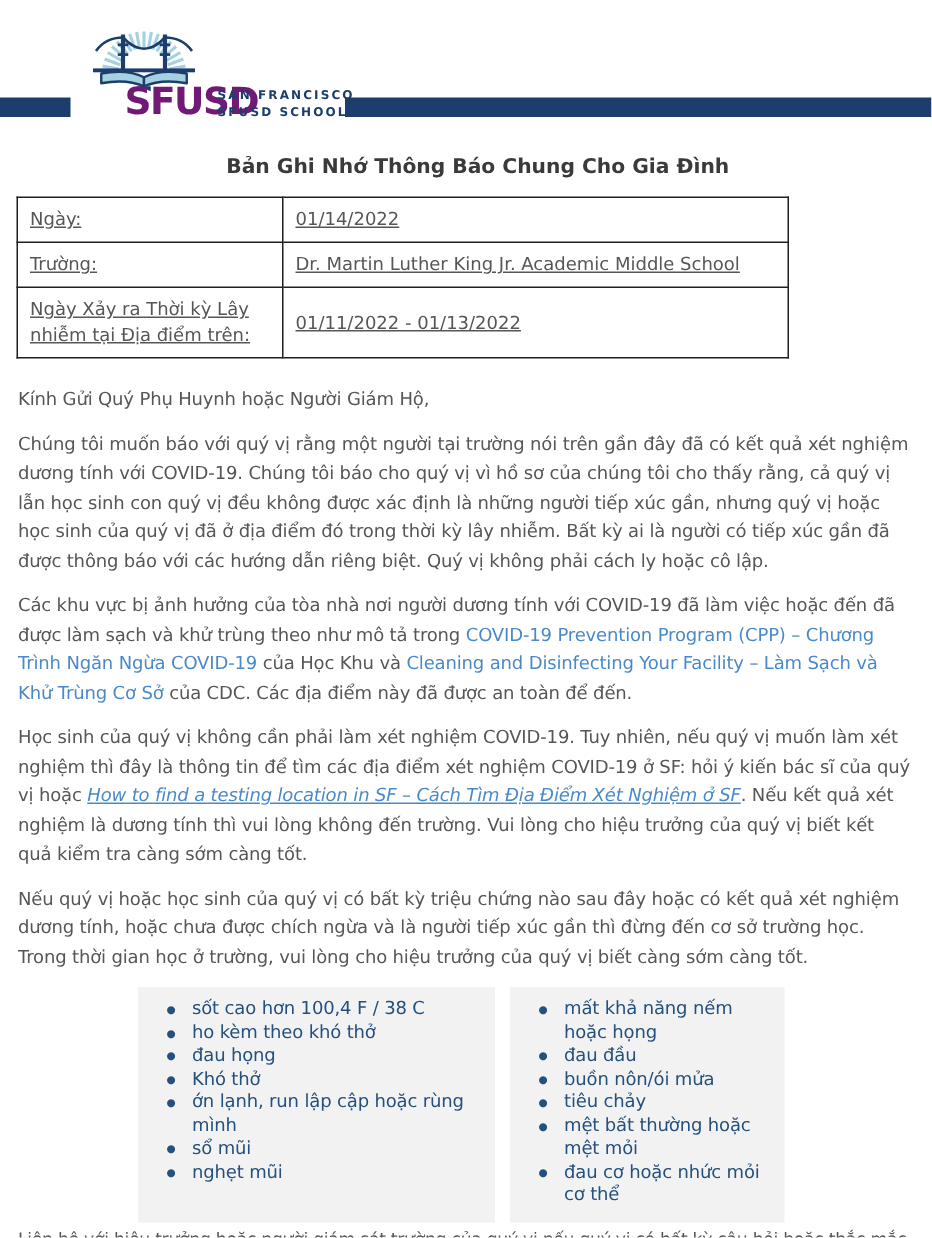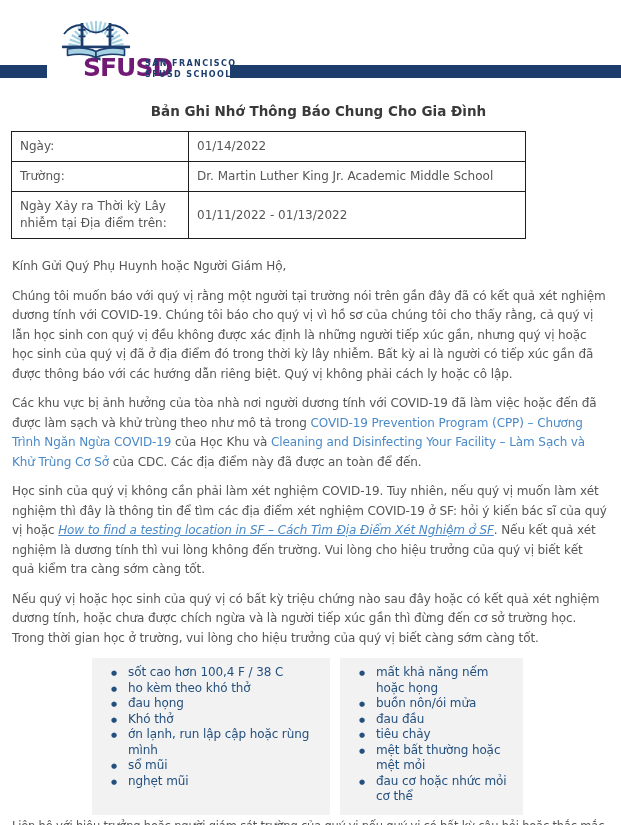--- a/index.html
+++ b/index.html
@@ -32,21 +32,21 @@
     font-size:13.5px;font-weight:bold;color:#3a3a3c;letter-spacing:0;
   }
 
   
   table.info{
     border-collapse:collapse;margin-left:11px;width:515px;
     font-size:12px;color:#565658;
   }
   table.info td{
     border:1px solid #1f1f1f;padding:6px 8px;line-height:17px;
-    vertical-align:middle;text-align:left;font-weight:normal;
+    vertical-align:middle;text-align:left;font-weight:normal;text-decoration:underline;
   }
   td.lbl{width:160px;}
 
   
   .content{margin:18px 13px 0 12px;}
   .content p{
     margin:4px 0 10px 0;font-size:12px;line-height:19.5px;color:#565658;
     letter-spacing:-0.1px;
   }
   a.link{color:#4a89c8;text-decoration:none;cursor:pointer;}
@@ -173,22 +173,22 @@
             <li>đau họng</li>
             <li>Khó thở</li>
             <li>ớn lạnh, run lập cập hoặc rùng mình</li>
             <li>sổ mũi</li>
             <li>nghẹt mũi</li>
           </ul>
       </div>
       <div class="sym-box right">
         <ul>
             <li>mất khả năng nếm hoặc họng</li>
+            <li>đau đầu</li>
             <li>buồn nôn/ói mửa</li>
-            <li>đau đầu</li>
             <li>tiêu chảy</li>
             <li>mệt bất thường hoặc mệt mỏi</li>
             <li>đau cơ hoặc nhức mỏi cơ thể</li>
           </ul>
       </div>
     </div>
 
     <p class="footer">Liên hệ với hiệu trưởng hoặc người giám sát trường của quý vị nếu quý vị có bất kỳ câu hỏi hoặc thắc mắc nào.</p>
   </div>
 

